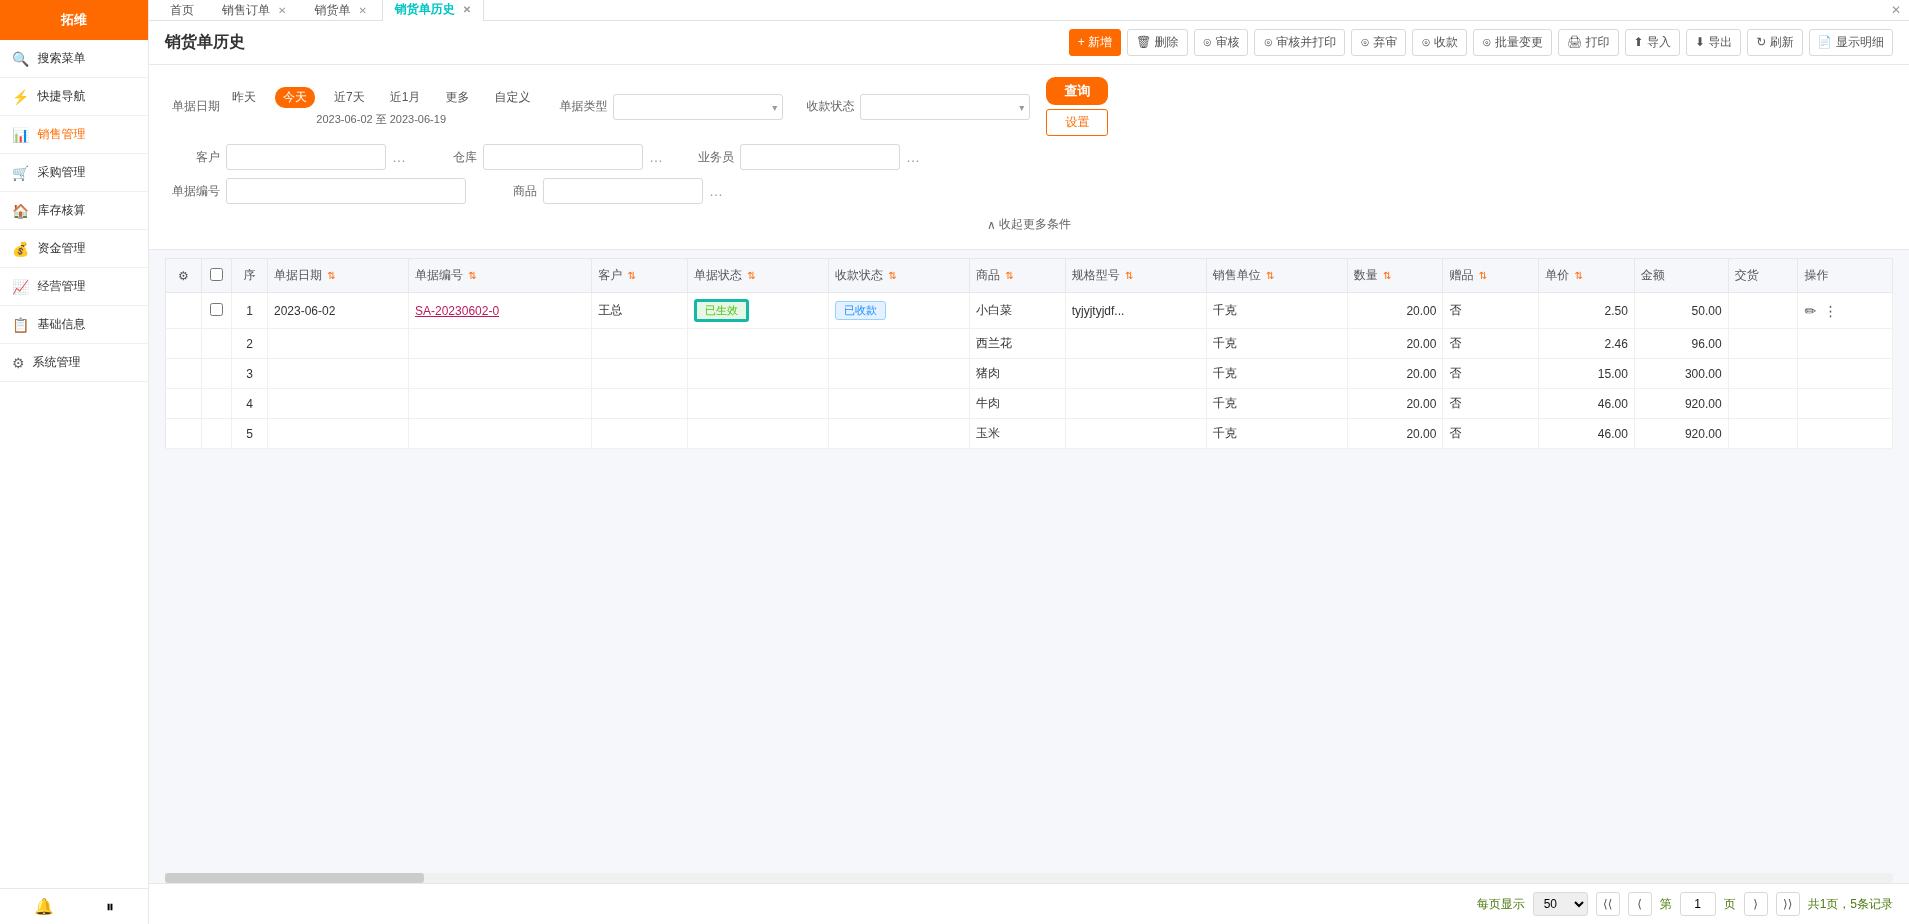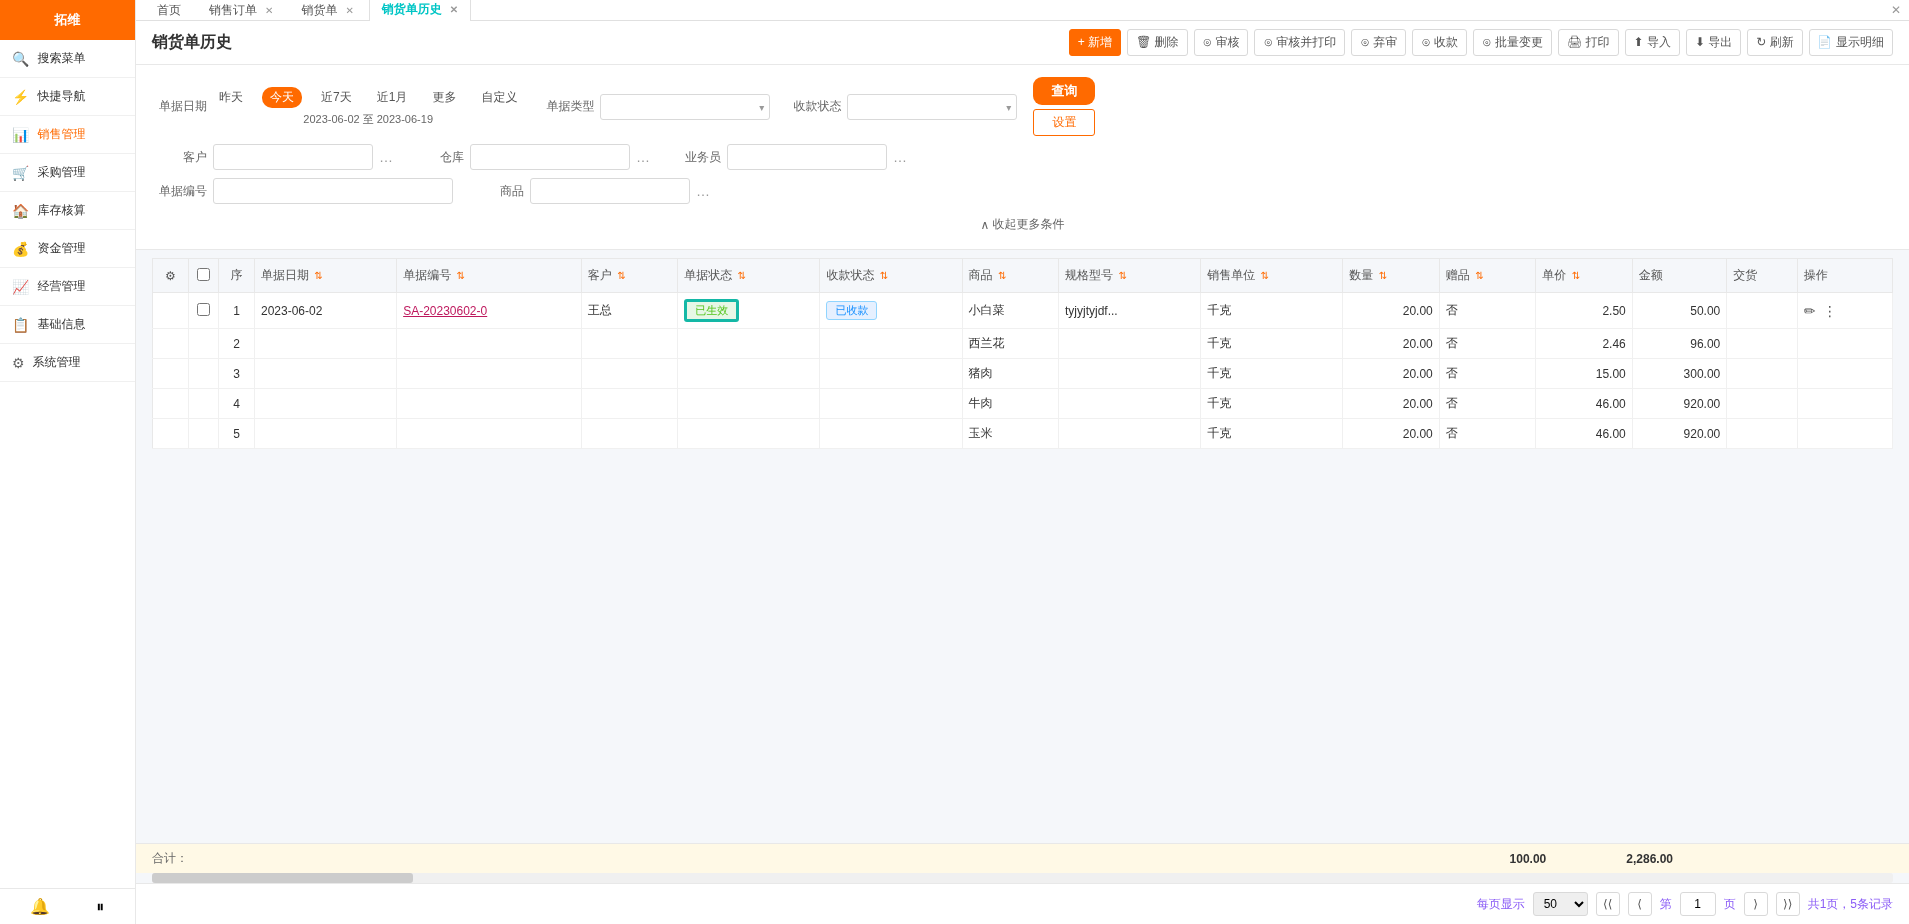--- a/index.html
+++ b/index.html
@@ -1,20 +1,20 @@
 <!DOCTYPE html>
 <html><head>
   <meta charset="utf-8">
   <style>
     * { box-sizing: border-box; margin: 0; padding: 0; font-family: 'Microsoft YaHei', Arial, sans-serif; font-size: 12px; }
     body { display: flex; height: 924px; overflow: hidden; background: #f5f5f5; }
 
     
     .sidebar {
-      width: 136px;
+      width: 149px;
       background: #fff;
       border-right: 1px solid #e8e8e8;
       display: flex;
       flex-direction: column;
       flex-shrink: 0;
     }
     .sidebar-logo {
       height: 40px;
       background: #ff6a00;
       display: flex;
@@ -359,21 +359,21 @@
       justify-content: center;
       color: #555;
     }
     .page-input {
       border: 1px solid #d9d9d9;
       border-radius: 3px;
       width: 36px;
       height: 24px;
       text-align: center;
     }
-    .page-info { color: #8b5cf6; }
+    .page-info { color: #4d7c0f; }
 
     
     ::-webkit-scrollbar { width: 6px; height: 6px; }
     ::-webkit-scrollbar-track { background: #f1f1f1; }
     ::-webkit-scrollbar-thumb { background: #ccc; border-radius: 3px; }
     .checkbox-th { width: 30px; text-align: center; }
     .num-col { width: 36px; text-align: center; }
   </style>
 </head>
 <body>
@@ -716,27 +716,20 @@
       <td></td>
       <td>
         
         
       </td>
     </tr>
           </tbody>
       </table>
     </div>
 
-    <div class="summary-row">
-      <span class="summary-label">合计：</span>
-      <span style="flex:1;display:flex;justify-content:flex-end;gap:80px;padding-right:220px;">
-        <span class="summary-value">100.00</span>
-        <span class="summary-value">2,286.00</span>
-      </span>
-    </div>
 
     <div style="background:#f0f0f0;height:10px;margin:0 16px 0 16px;border-radius:3px;">
       <div style="background:#ccc;height:10px;width:15%;border-radius:3px;cursor:pointer;"></div>
     </div>
 
     <div class="pagination-area">
       <span class="page-info">每页显示</span>
       <select class="page-size-select">
         <option>10</option>
         <option>20</option>

